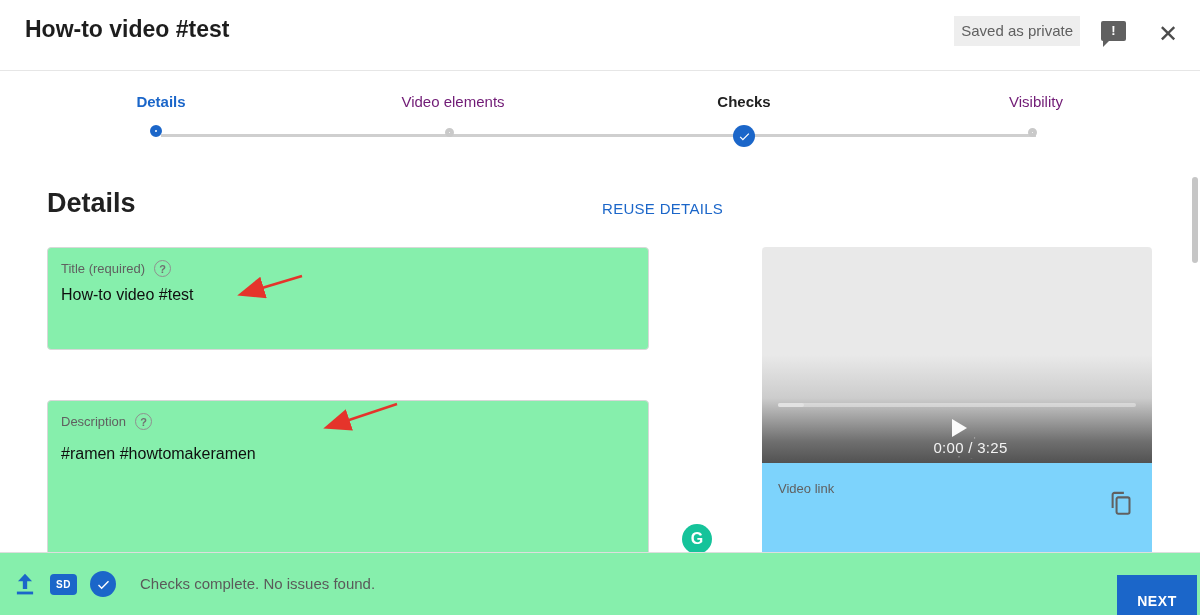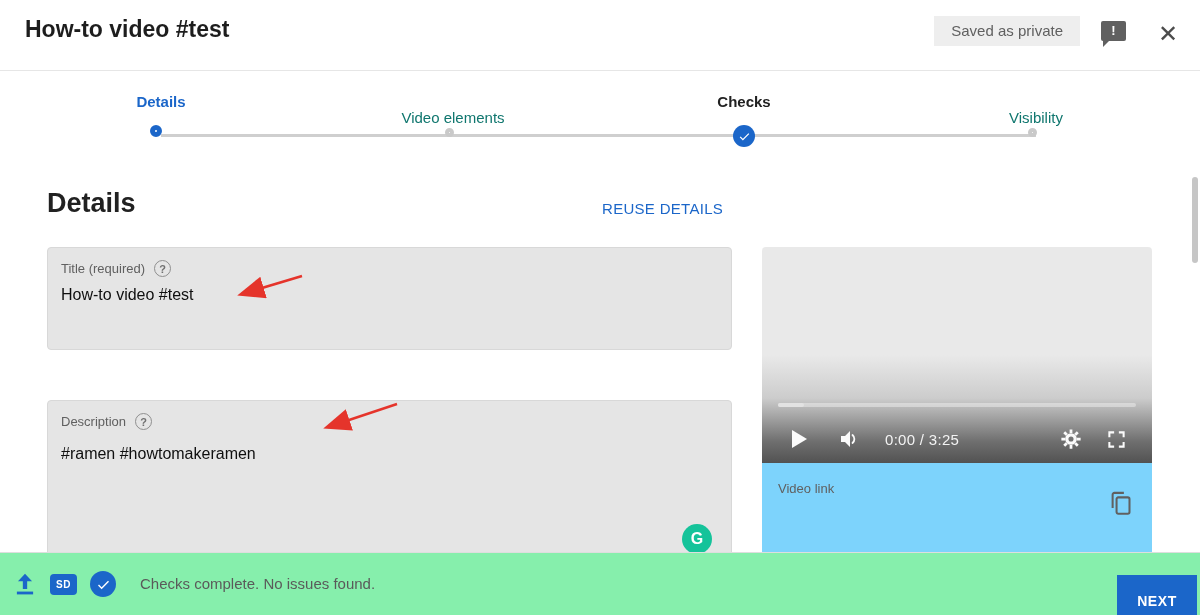--- a/index.html
+++ b/index.html
@@ -6,52 +6,52 @@
   html,body { width:1200px; height:615px; background:#fff; overflow:hidden;
     font-family:"Liberation Sans","DejaVu Sans",sans-serif; position:relative; }
 
   
   .header { position:absolute; left:0; top:0; width:1200px; height:71px;
     background:#fff; border-bottom:1px solid #e6e6e6; z-index:4; }
   .header-title { position:absolute; left:25px; top:16px; font-size:23px;
     font-weight:700; color:#1d1d1d; }
   .status-badge { position:absolute; right:120px; top:16px; height:30px;
     background:#eeeeee; color:#606060; font-size:15px; line-height:30px;
-    padding:0 17px; white-space:nowrap; }
+    padding:0 7px; white-space:nowrap; }
   .feedback-icon { position:absolute; right:74px; top:21px; width:25px; height:20px;
     background:#606060; border-radius:2px; color:#fff; font-weight:700;
     font-size:13px; text-align:center; line-height:20px; }
   .feedback-icon::after { content:''; position:absolute; left:2px; bottom:-6px;
     width:0; height:0; border-top:7px solid #606060; border-right:7px solid transparent; }
   .close-icon { position:absolute; right:22px; top:17px; font-size:24px;
     color:#4c4c4c; cursor:pointer; line-height:34px; }
 
   
   .stepper-line { position:absolute; left:161px; top:134px; width:875px; height:3px;
     background:#cfcfcf; }
   .step-label { position:absolute; top:93px; transform:translateX(-50%);
     font-size:15px; white-space:nowrap; }
   .step-label.active { color:#1b66c9; font-weight:700; }
   .step-label.current { color:#212121; font-weight:700; }
-  .step-label.idle { color:#0f766e;margin-top:16px; }
+  .step-label.idle { color:#701a75; }
   .step-dot-ring-active { position:absolute; left:150px; top:125px; width:12px; height:12px;
     background:#fff; border:5px solid #1b66c9; border-radius:50%; }
   .step-dot-ring { position:absolute; top:128px; width:9px; height:9px;
     background:#fff; border:4px solid #c9c9c9; border-radius:50%; }
   .step-dot-check { position:absolute; left:733px; top:125px; width:22px; height:22px;
     background:#1b66c9; border-radius:50%; display:flex; align-items:center; justify-content:center; }
 
   
   .page-title { position:absolute; left:47px; top:188px; font-size:27px;
     font-weight:700; color:#212121; }
   .reuse-details { position:absolute; left:602px; top:200px; font-size:15px;
     font-weight:400; color:#1b66c9; letter-spacing:.3px; cursor:pointer; }
 
-  .field-box { position:absolute; left:47px; width:685px; border:1px solid #d8d8d8;
-    border-radius:4px; background:#e5e5e5; }
+  .field-box { position:absolute; left:47px; width:602px; border:1px solid #d8d8d8;
+    border-radius:4px; background:#86efac; }
   .field-box.title { top:247px; height:103px; }
   .field-box.desc  { top:380px; height:168px;margin-top:20px; }
   .field-label-row { position:absolute; left:13px; top:12px; display:flex;
     align-items:center; gap:9px; }
   .field-label { font-size:13px; color:#606060; }
   .help-icon { width:17px; height:17px; border:1.6px solid #8f8f8f; border-radius:50%;
     color:#707070; font-size:11px; font-weight:700; display:flex;
     align-items:center; justify-content:center; }
   .field-value { position:absolute; left:13px; font-size:16px; color:#0f0f0f; }
   .field-box.title .field-value { top:38px; }
@@ -66,21 +66,21 @@
 
   
   .player { position:absolute; left:762px; top:247px; width:390px; height:216px;
     border-radius:4px 4px 0 0; overflow:hidden;
     background:linear-gradient(to bottom,#e9e9e9 0%,#e9e9e9 50%,#cccccc 70%,#6f6f6f 90%,#525252 100%); }
   .progress-track { position:absolute; left:16px; right:16px; top:156px; height:4px;
     background:rgba(255,255,255,.38); border-radius:2px; }
   .progress-loaded { position:absolute; left:0; top:0; width:26px; height:4px;
     background:#e2e2e2; border-radius:2px; }
   .player-controls { position:absolute; left:0; right:0; top:172px; height:40px;
-    display:flex; align-items:center; padding:0 26px 0 30px; color:#fff; }
+    display:flex; align-items:center; padding:0 26px 0 30px; color:#fff;flex-direction:column; }
   .play-icon { width:0; height:0; border-left:15px solid #fbfbfb;
     border-top:9px solid transparent; border-bottom:9px solid transparent; }
   .volume-icon { margin-left:31px; width:24px; height:24px; }
   .time-display { margin-left:23px; font-size:15px; color:#f3f3f3; letter-spacing:.3px; }
   .ctrl-spacer { flex:1; }
   .gear-icon { width:22px; height:22px; }
   .fullscreen-icon { margin-left:25px; width:19px; height:19px; }
 
   .link-panel { position:absolute; left:762px; top:463px; width:390px; height:89px;
     background:#7dd3fc; }

